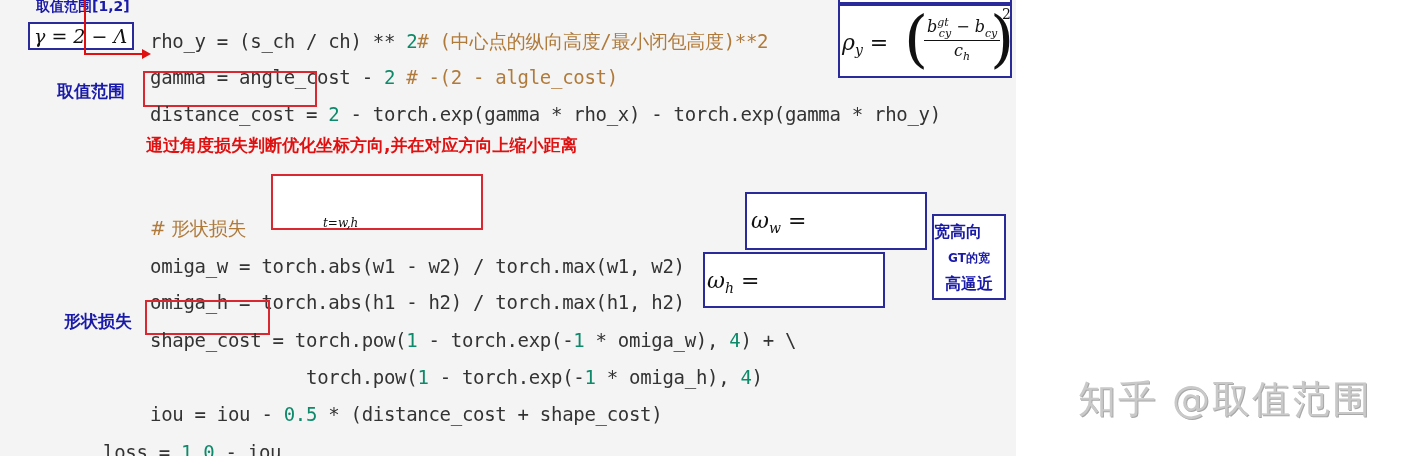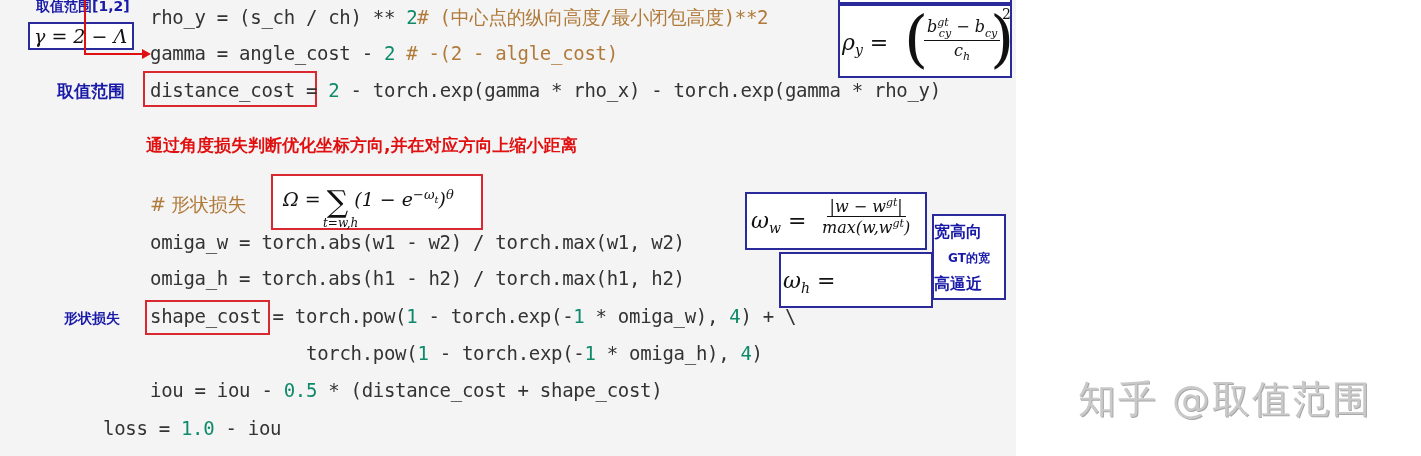--- a/index.html
+++ b/index.html
@@ -1,20 +1,20 @@
 <!DOCTYPE html>
 <html><head>
 <meta charset="utf-8">
 <style>
   html,body{margin:0;padding:0;}
   body{width:1421px;height:456px;position:relative;background:#ffffff;overflow:hidden;
        font-family:"DejaVu Sans Mono","Liberation Mono",monospace;}
   .code-bg{position:absolute;left:0;top:0;width:1016px;height:456px;background:#f4f4f4;}
   .line{position:absolute;white-space:pre;font-size:19px;color:#333333;letter-spacing:-0.3px;
-        font-family:"DejaVu Sans Mono","Liberation Mono",monospace;}
+        font-family:"DejaVu Sans Mono","Liberation Mono",monospace;margin-top:24px;}
   .num{color:#0e8a6a;}
   .cmt{color:#b07a3a;}
   .cjk-note{position:absolute;font-family:"DejaVu Sans","Liberation Sans",sans-serif;font-weight:bold;white-space:nowrap;}
   .blue{color:#1a1aa8;}
   .red{color:#e01010;}
   .redbox{position:absolute;border:2px solid #d9282f;box-sizing:border-box;}
   .bluebox{position:absolute;border:2px solid #2a2a9a;background:#ffffff;box-sizing:border-box;
            font-family:"DejaVu Serif","Liberation Serif",serif;font-style:italic;color:#111;}
   .math{font-family:"DejaVu Serif","Liberation Serif",serif;font-style:italic;color:#111;}
   .frac{display:inline-flex;flex-direction:column;align-items:center;vertical-align:middle;}
@@ -44,60 +44,52 @@
 
 <div class="cjk-note blue" style="left:57px;top:80px;font-size:17px;">取值范围</div>
 <div class="redbox" style="left:143px;top:71px;width:174px;height:36px;"></div>
 <div class="line" style="left:150px;top:79px;"><span>distance_cost</span><span> = </span><span class="num">2</span><span> - torch.exp(gamma * rho_x) - torch.exp(gamma * rho_y)</span></div>
 
 <div class="cjk-note red" style="left:146px;top:134px;font-size:17px;">通过角度损失判断优化坐标方向,并在对应方向上缩小距离</div>
 
 <div class="line cmt" style="left:150px;top:192px;font-family:'DejaVu Sans','Liberation Sans',sans-serif;"># 形状损失</div>
 
 <div class="redbox" style="left:271px;top:174px;width:212px;height:56px;background:#fff;">
-  <div class="math" style="position:absolute;left:10px;top:8px;font-size:19px;white-space:nowrap;">
-    <span>Ω = </span><span style="font-style:normal;font-size:30px;vertical-align:-6px;">∑</span>
-    <span>(1 − e</span><sup style="font-size:13px;"><span>−ω</span><sub style="font-size:10px;">t</sub></sup><span>)</span><sup style="font-size:13px;">θ</sup>
-  </div>
   <div class="math" style="position:absolute;left:50px;top:40px;font-size:12px;">t=w,h</div>
 </div>
 
 <div class="line" style="left:150px;top:231px;">omiga_w = torch.abs(w1 - w2) / torch.max(w1, w2)</div>
 <div class="line" style="left:150px;top:267px;">omiga_h = torch.abs(h1 - h2) / torch.max(h1, h2)</div>
 
 <div class="bluebox" style="left:745px;top:192px;width:182px;height:58px;">
   <div style="position:absolute;left:4px;top:14px;font-size:22px;"><span>ω</span><sub style="font-size:14px;">w</sub> =</div>
-  <div class="frac" style="position:absolute;left:72px;top:2px;font-size:16px;">
-    <span class="top"><span>|w − w</span><sup style="font-size:11px;">gt</sup><span>|</span></span>
-    <span class="bot"><span>max(w,w</span><sup style="font-size:11px;">gt</sup><span>)</span></span>
-  </div>
 </div>
 
-<div class="bluebox" style="left:779px;top:252px;width:154px;height:56px;">
+<div class="bluebox" style="left:703px;top:252px;width:182px;height:56px;">
   <div style="position:absolute;left:2px;top:14px;font-size:22px;"><span>ω</span><sub style="font-size:14px;">h</sub> =</div>
 </div>
 
 <div class="bluebox" style="left:932px;top:214px;width:74px;height:86px;font-style:normal;padding-top:3px;">
   <div class="cjk-note blue" style="position:static;font-size:16px;text-align:left;line-height:26px;">宽高向</div>
   <div class="cjk-note blue" style="position:static;font-size:12px;text-align:center;line-height:26px;">GT的宽</div>
-  <div class="cjk-note blue" style="position:static;font-size:16px;text-align:left;line-height:26px;">高逼近</div>
+  <div class="cjk-note blue" style="position:static;font-size:16px;text-align:center;line-height:26px;">高逼近</div>
 </div>
 
 <div class="bluebox" style="left:838px;top:-20px;width:174px;height:24px;"></div>
 <div class="bluebox" style="left:838px;top:4px;width:174px;height:74px;">
   <div style="position:absolute;left:2px;top:24px;font-size:22px;"><span>ρ</span><sub style="font-size:14px;">y</sub> =</div>
   <div style="position:absolute;left:64px;top:-4px;font-size:62px;font-style:normal;font-weight:lighter;">(</div>
   <div class="frac" style="position:absolute;left:84px;top:10px;font-size:16px;">
     <span class="top"><span>b</span><sup style="font-size:11px;">gt</sup><sub style="font-size:11px;margin-left:-10px;">cy</sub><span> − b</span><sub style="font-size:11px;">cy</sub></span>
     <span class="bot"><span>c</span><sub style="font-size:11px;">h</sub></span>
   </div>
   <div style="position:absolute;left:150px;top:-4px;font-size:62px;font-style:normal;font-weight:lighter;">)</div>
   <div style="position:absolute;left:162px;top:0px;font-size:14px;font-style:normal;">2</div>
 </div>
 
-<div class="cjk-note blue" style="left:64px;top:310px;font-size:14px;">形状损失</div>
+<div class="cjk-note blue" style="left:64px;top:310px;font-size:17px;">形状损失</div>
 <div class="redbox" style="left:145px;top:300px;width:125px;height:35px;"></div>
 <div class="line" style="left:150px;top:305px;"><span>shape_cost</span><span> = torch.pow(</span><span class="num">1</span><span> - torch.exp(-</span><span class="num">1</span><span> * omiga_w), </span><span class="num">4</span><span>) + \</span></div>
 <div class="line" style="left:306px;top:342px;"><span>torch.pow(</span><span class="num">1</span><span> - torch.exp(-</span><span class="num">1</span><span> * omiga_h), </span><span class="num">4</span><span>)</span></div>
 <div class="line" style="left:150px;top:379px;"><span>iou = iou - </span><span class="num">0.5</span><span> * (distance_cost + shape_cost)</span></div>
 <div class="line" style="left:103px;top:417px;"><span>loss = </span><span class="num">1.0</span><span> - iou</span></div>
 
 <div class="watermark">知乎 @取值范围</div>
 
 </body></html>

